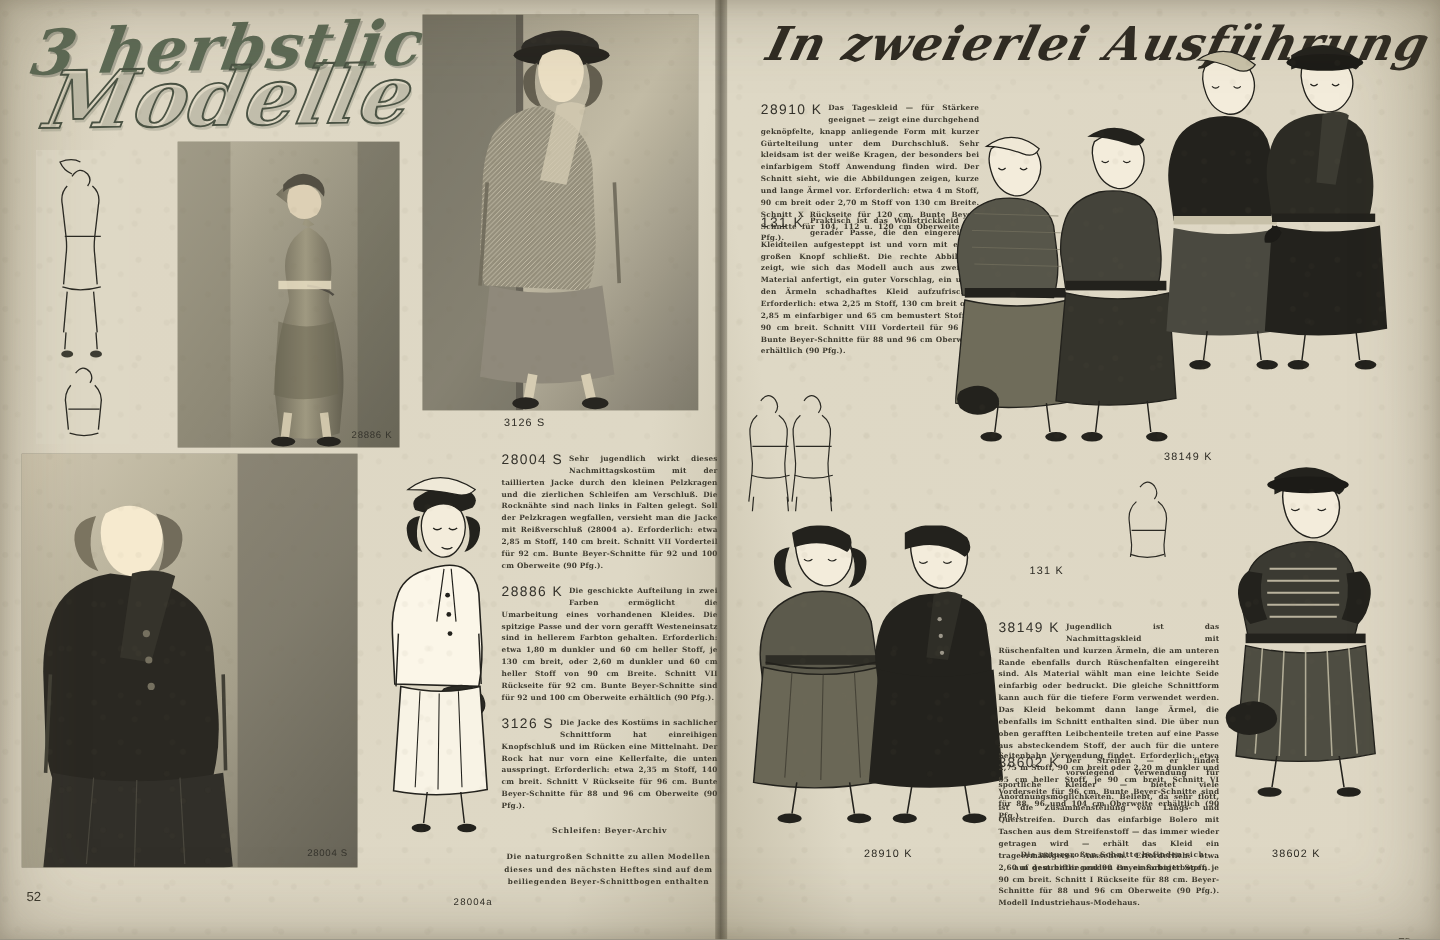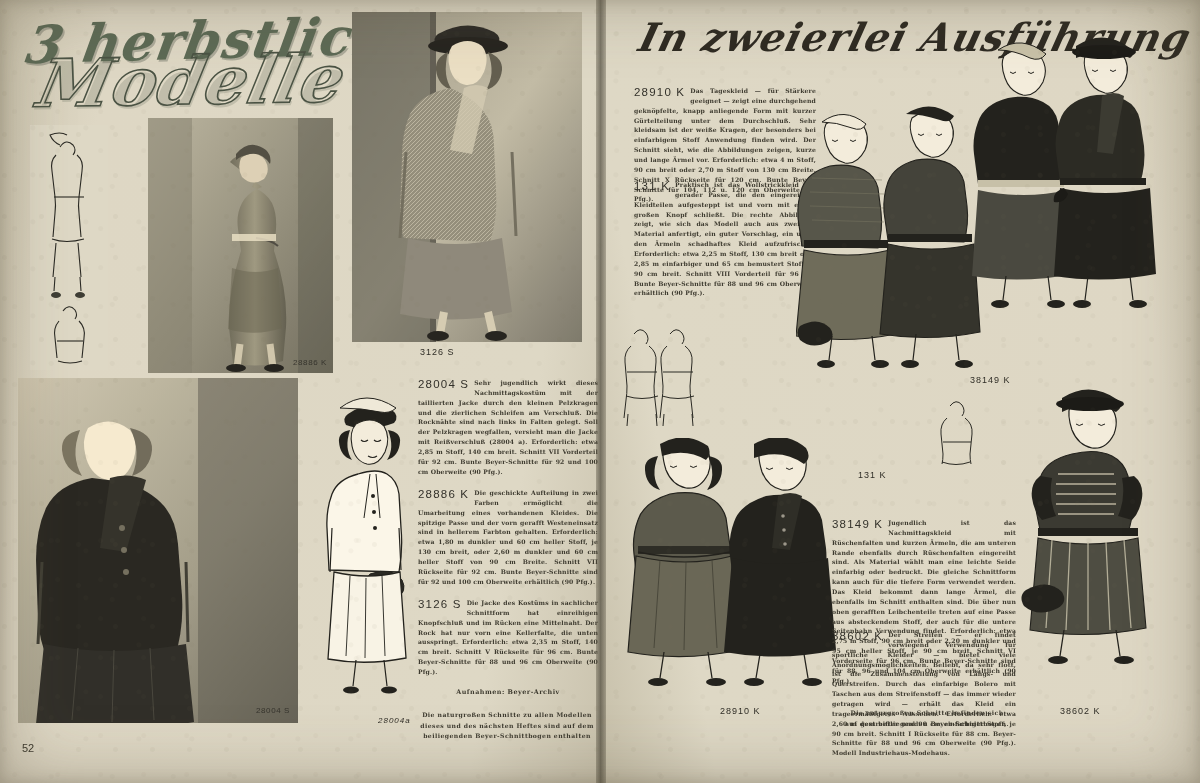--- a/index.html
+++ b/index.html
@@ -238,38 +238,38 @@
         <path d="M16 194 q34 8 66 0 l6 86 q-40 8-78 1z" fill="#f8f3e5" stroke="#23221d" stroke-width="1.3"></path>
         <g stroke="#23221d" stroke-width=".9" fill="none">
           <path d="M32 198 l-4 80 M48 200 l-1 80 M64 198 l3 80"></path>
         </g>
 
         <path d="M38 282 l-3 26 M66 282 l3 26" stroke="#23221d" stroke-width="1.2" fill="none"></path>
         <ellipse cx="33" cy="312" rx="8" ry="3.5" fill="#23221d"></ellipse>
         <ellipse cx="71" cy="312" rx="8" ry="3.5" fill="#23221d"></ellipse>
       </svg>
     </div>
-    <div class="fig-cap" style="left:378px;top:716px;font-size:8px;font-style:italic;">28004a</div>
+    <div class="fig-cap" style="left:378px;top:747px;font-size:8px;">28004a</div>
 
     <div class="txt" style="left:418px;top:378px;width:180px;">
       <div class="artno">28004 S</div>
       <div class="body">Sehr jugendlich wirkt dieses Nachmittagskostüm mit der taillierten Jacke durch den kleinen Pelzkragen und die zierlichen Schleifen am Verschluß. Die Rocknähte sind nach links in Falten gelegt. Soll der Pelzkragen wegfallen, versieht man die Jacke mit Reißverschluß (28004 a). Erforderlich: etwa 2,85 m Stoff, 140 cm breit. Schnitt VII Vorderteil für 92 cm. Bunte Beyer-Schnitte für 92 und 100 cm Oberweite (90 Pfg.).</div>
     </div>
 
     <div class="txt" style="left:418px;top:488px;width:180px;">
       <div class="artno">28886 K</div>
       <div class="body">Die geschickte Aufteilung in zwei Farben ermöglicht die Umarbeitung eines vorhandenen Kleides. Die spitzige Passe und der vorn gerafft Westeneinsatz sind in hellerem Farbton gehalten. Erforderlich: etwa 1,80 m dunkler und 60 cm heller Stoff, je 130 cm breit, oder 2,60 m dunkler und 60 cm heller Stoff von 90 cm Breite. Schnitt VII Rückseite für 92 cm. Bunte Beyer-Schnitte sind für 92 und 100 cm Oberweite erhältlich (90 Pfg.).</div>
     </div>
 
     <div class="txt" style="left:418px;top:598px;width:180px;">
       <div class="artno">3126 S</div>
       <div class="body">Die Jacke des Kostüms in sachlicher Schnittform hat einreihigen Knopfschluß und im Rücken eine Mittelnaht. Der Rock hat nur vorn eine Kellerfalte, die unten ausspringt. Erforderlich: etwa 2,35 m Stoff, 140 cm breit. Schnitt V Rückseite für 96 cm. Bunte Beyer-Schnitte für 88 und 96 cm Oberweite (90 Pfg.).</div>
     </div>
 
-    <div class="credit" style="position:absolute;left:418px;top:688px;width:180px;">Aufnahmen: Beyer-Archiv</div>
+    <div class="credit" style="position:absolute;left:418px;top:688px;width:180px;">Schleifen: Beyer-Archiv</div>
 
     <div class="footnote" style="position:absolute;left:414px;top:710px;width:186px;">Die naturgroßen Schnitte zu allen Modellen dieses und des nächsten Heftes sind auf dem beiliegenden Beyer-Schnittbogen enthalten</div>
 
     <div class="pageno" style="left:22px;top:742px;">52</div>
   </div>
 
   <div class="page right">
 
     <div class="hl hl-right" style="left:40px;top:18px;position:absolute;">In zweierlei Ausführung</div>
 

